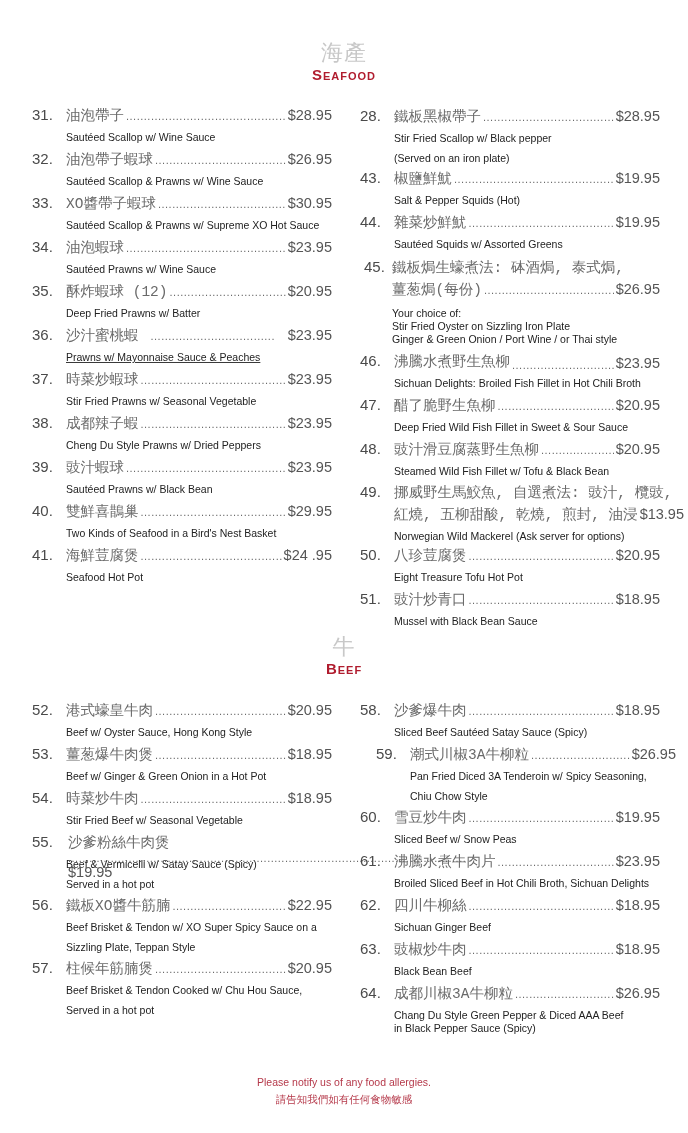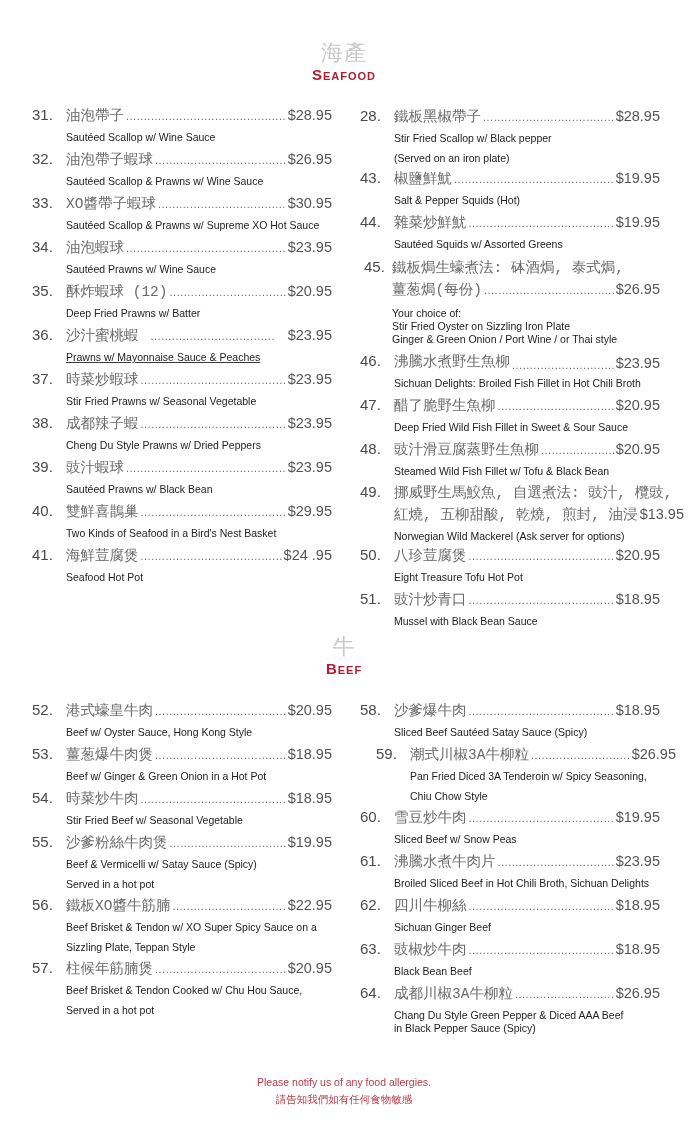--- a/index.html
+++ b/index.html
@@ -439,21 +439,21 @@
           <span class="price">$18.95</span>
         </div>
       </div>
     <div style="padding-left:34px;">
         <div class="en">Stir Fried Beef w/ Seasonal Vegetable</div>
       </div>
   </div>
   <div class="item" style="left:32px;top:833px;">
     <div class="item-line">
         <span class="num">55.</span>
-      <div class="content" style="display:flex;align-items:baseline;">
+      <div class="content" style="display:flex;align-items:baseline;flex-direction:column;">
           <span class="zh">沙爹粉絲牛肉煲</span>
           <span class="dots"></span>
           <span class="price">$19.95</span>
         </div>
       </div>
     <div style="padding-left:34px;">
       <div class="en">Beef &amp; Vermicelli w/ Satay Sauce (Spicy)</div>
       <div class="en">Served in a hot pot</div>
     </div>
   </div>

